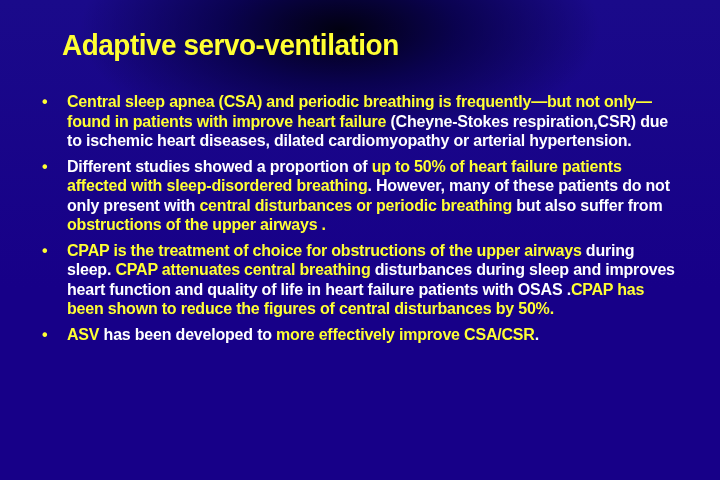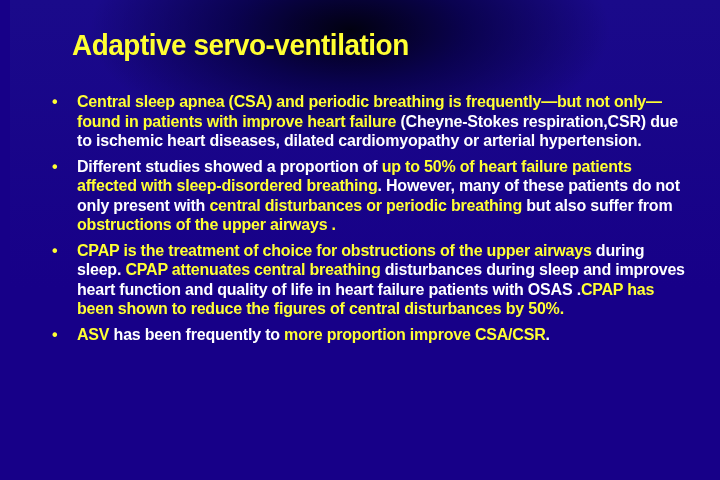--- a/index.html
+++ b/index.html
@@ -7,21 +7,20 @@
     width: 720px; height: 480px; overflow: hidden;
     background: #170088;
     font-family: "Liberation Sans", sans-serif;
     position: relative;
   }
   .slide {
     position: absolute; inset: 0;
     background:
       radial-gradient(ellipse 260px 120px at 340px 30px, rgba(0,0,10,0.95) 0%, rgba(5,0,60,0.75) 45%, rgba(23,0,136,0) 100%),
       linear-gradient(to bottom, #1a0a8a 0%, #170088 60%, #170088 100%);
-    margin-left: 10px;
   }
   .title {
     position: absolute; left: 62px; top: 28px;
     font-size: 30px; font-weight: bold; color: #ffff33;
     letter-spacing: -0.5px; margin: 0;
     transform: scaleX(0.93); transform-origin: left;
   }
   .bullets {
     position: absolute; left: 40px; top: 92px; width: 640px;
     list-style: none; margin: 0; padding: 0;
@@ -53,16 +52,16 @@
     <li class="bullet">
       <span class="dot">•</span>
       <span class="wt">Different studies showed a proportion of </span><span class="hl">up to 50% of heart failure patients affected with sleep-disordered breathing</span><span class="wt">. However, many of these patients do not only present with </span><span class="hl">central disturbances or periodic breathing</span><span class="wt"> but also suffer from </span><span class="hl">obstructions of the upper airways .</span>
     </li>
     <li class="bullet">
       <span class="dot">•</span>
       <span class="hl">CPAP is the treatment of choice for obstructions of the upper airways</span><span class="wt"> during sleep. </span><span class="hl">CPAP attenuates central breathing</span><span class="wt"> disturbances during sleep and improves heart function and quality of life in heart failure patients with OSAS .</span><span class="hl">CPAP has been shown to reduce the figures of central disturbances by 50%.</span>
     </li>
     <li class="bullet">
       <span class="dot">•</span>
-      <span class="hl">ASV</span><span class="wt"> has been frequently to </span><span class="hl">more proportion improve CSA/CSR</span><span class="wt">.</span>
+      <span class="hl">ASV</span><span class="wt"> has been developed to </span><span class="hl">more effectively improve CSA/CSR</span><span class="wt">.</span>
     </li>
   </ul>
 </div>
 
 </body></html>

